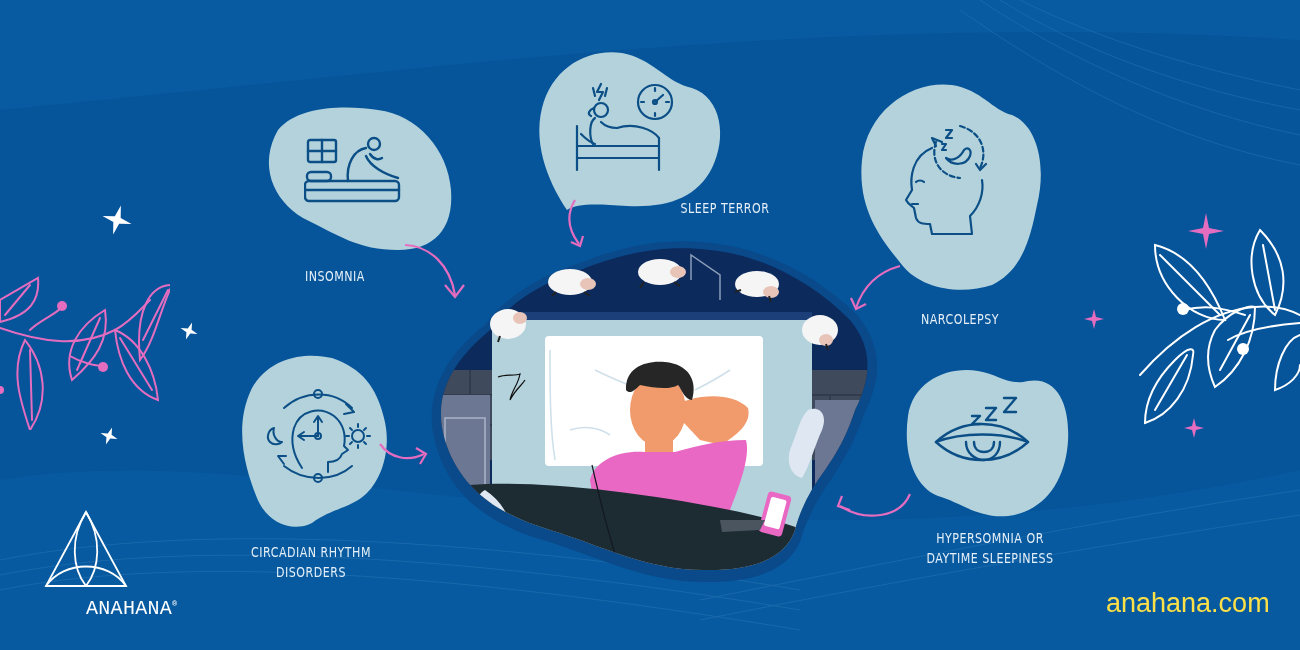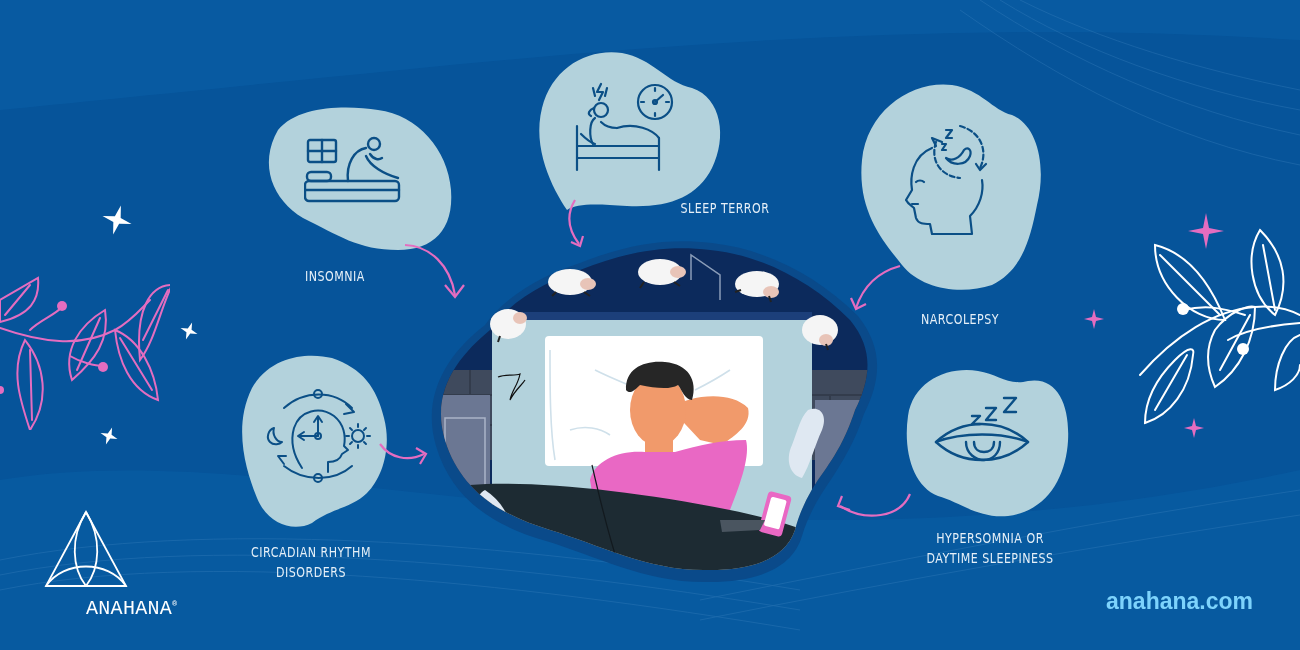--- a/index.html
+++ b/index.html
@@ -28,24 +28,24 @@
     color: #ffffff;
     font-family: Liberation Mono, monospace;
     font-size: 20px;
     letter-spacing: 0.3px;
     margin-left: 36px;
   }
   .brand-wordmark sup { font-size: 8px; vertical-align: top; position: relative; top: 2px; }
   .site-url {
     position: absolute;
     left: 1106px; top: 588px;
-    color: #7dd3fc;
+    color: #fde047;
     font-family: "Liberation Sans", sans-serif;
-    font-weight: bold;
-    font-size: 23px;
+    font-weight: normal;
+    font-size: 27px;
   }
 </style>
 </head>
 <body>
 
 <svg class="bg-layer" width="1300" height="650" viewBox="0 0 1300 650">
   <rect width="1300" height="650" fill="#06549a"></rect>
   <path d="M0 0 H1300 V40 C1000 20 700 40 400 70 C250 85 100 100 0 110 Z" fill="#0a5fa6" opacity="0.6"></path>
   <path d="M0 480 C300 430 700 600 1300 470 V650 H0 Z" fill="#0a5ea5" opacity="0.55"></path>
   <g stroke="#3a80bd" stroke-width="0.8" fill="none" opacity="0.45">

